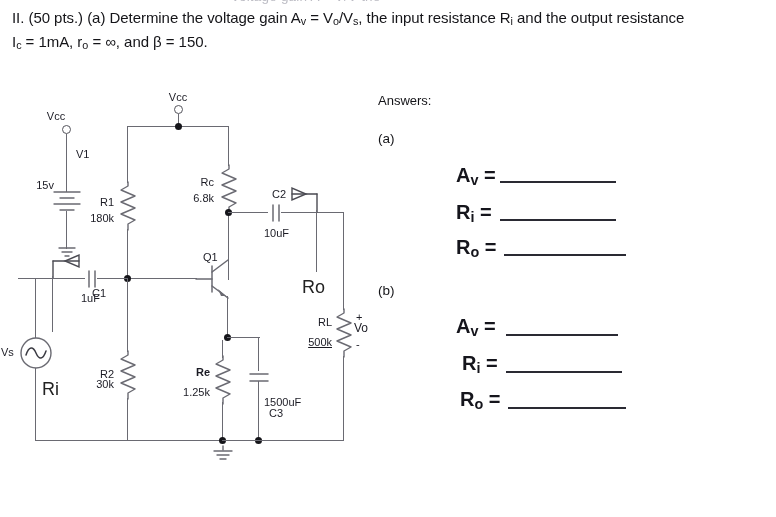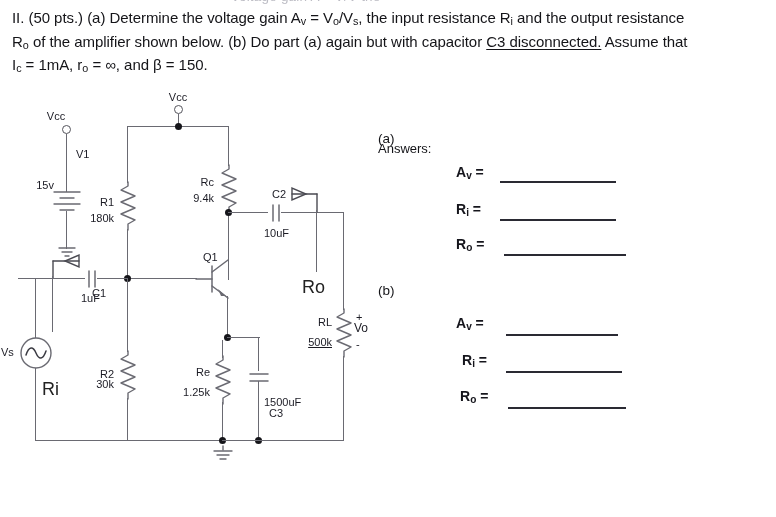--- a/index.html
+++ b/index.html
@@ -102,21 +102,21 @@
   }
   .ans-part {
     position: absolute;
     font-size: 13.5px;
     color: #141418;
   }
   .ans-row { position: absolute; }
   .ans-row .sym {
     position: absolute;
     left: 0; top: 0;
-    font-size: 14px;
+    font-size: 20px;
     font-weight: 600;
     color: #15151c;
     white-space: nowrap;
   }
   .ans-row .blank {
     position: absolute;
     height: 1.6px;
     background: #2a2a33;
   }
 </style>
@@ -125,23 +125,20 @@
 
 <div class="page">
 
   <div class="ghost-line">
     <span>voltage gain A = V/V  the</span>
   </div>
 
   <div class="statement">
     <span class="ln">
       <span>II. (50 pts.) (a) Determine the voltage gain A</span><sub>v</sub><span> = V</span><sub>o</sub><span>/V</span><sub>s</sub><span>, the input resistance R</span><sub>i</sub><span> and the output resistance</span>
-    </span>
-    <span class="ln">
-      <span>R</span><sub>o</sub><span> of the amplifier shown below.  (b) Do part (a) again but with capacitor </span><span class="u">C3 disconnected.</span><span> Assume that</span>
     </span>
     <span class="ln">
       <span>I</span><sub>c</sub><span> = 1mA, r</span><sub>o</sub><span> =  ∞, and β = 150.</span>
     </span>
   </div>
 
   <div>
 
     <div class="lbl c" style="left:36px; top:110px; width:40px;">Vcc</div>
     <div class="term" style="left:62px; top:125px;"></div>
@@ -179,21 +176,21 @@
     </svg>
     <div class="lbl r" style="left:78px; top:196px; width:36px;">R1</div>
     <div class="lbl r" style="left:70px; top:212px; width:44px;">180k</div>
     <div class="w wv" style="left:127px; top:229px; height:50px;"></div>
 
     <div class="w wv" style="left:228px; top:126px; height:40px;"></div>
     <svg class="svgbox" style="left:220px; top:165px;" width="18" height="48" viewBox="0 0 18 48">
       <polyline points="9,0 9,4 2,8 16,14 2,20 16,26 2,32 16,38 9,42 9,48" fill="none" stroke="#6a6a72" stroke-width="1.4" stroke-linejoin="round" stroke-linecap="round"></polyline>
     </svg>
     <div class="lbl r" style="left:176px; top:176px; width:38px;">Rc</div>
-    <div class="lbl r" style="left:170px; top:192px; width:44px;">9.4k</div>
+    <div class="lbl r" style="left:170px; top:192px; width:44px;">6.8k</div>
     <div class="w wv" style="left:228px; top:212px; height:68px;"></div>
     <div class="dot" style="left:225px; top:209px;"></div>
 
     <div class="lbl" style="left:203px; top:251px;">Q1</div>
     <svg class="svgbox" style="left:196px; top:258px;" width="44" height="60" viewBox="0 0 44 60">
       <g stroke="#6a6a72" stroke-width="1.5" fill="none" stroke-linecap="round">
 
         <line x1="16" y1="8" x2="16" y2="34"></line>
 
         <line x1="0" y1="21" x2="16" y2="21"></line>
@@ -249,21 +246,21 @@
     <div class="w wv" style="left:127px; top:398px; height:43px;"></div>
 
     <div class="dot" style="left:224px; top:334px;"></div>
     <div class="w wh" style="left:227px; top:337px; width:33px;"></div>
 
     <svg class="svgbox" style="left:214px; top:356px;" width="18" height="48" viewBox="0 0 18 48">
       <polyline points="9,0 9,4 2,8 16,14 2,20 16,26 2,32 16,38 9,42 9,48" fill="none" stroke="#6a6a72" stroke-width="1.4" stroke-linejoin="round" stroke-linecap="round"></polyline>
     </svg>
     <div class="w wv" style="left:222px; top:340px; height:18px;"></div>
     <div class="w wv" style="left:222px; top:402px; height:39px;"></div>
-    <div class="lbl r" style="left:174px; top:366px; width:36px;">Re</div>
+    <div class="lbl r" style="left:174px; top:366px; width:36px;font-weight:bold;">Re</div>
     <div class="lbl r" style="left:162px; top:386px; width:48px;">1.25k</div>
 
     <div class="w wv" style="left:258px; top:337px; height:34px;"></div>
     <svg class="svgbox" style="left:248px; top:369px;" width="22" height="18" viewBox="0 0 22 18">
       <g stroke="#6a6a72" stroke-width="1.5" stroke-linecap="round">
         <line x1="2" y1="5" x2="20" y2="5"></line>
         <line x1="2" y1="12" x2="20" y2="12"></line>
       </g>
     </svg>
     <div class="w wv" style="left:258px; top:381px; height:60px;"></div>
@@ -313,21 +310,21 @@
     <div class="lbl r" style="left:288px; top:336px; width:44px;text-decoration:underline;">500k</div>
 
     <div class="lbl" style="left:356px; top:311px;">+</div>
     <div class="lbl mid" style="left:354px; top:322px;">Vo</div>
     <div class="lbl" style="left:356px; top:338px;">-</div>
 
   </div>
 
   <div>
 
-    <div class="ans-head" style="left:378px; top:93px;margin-top:48px;">Answers:</div>
+    <div class="ans-head" style="left:378px; top:93px;">Answers:</div>
 
     <div class="ans-part" style="left:378px; top:131px;">(a)</div>
 
     <div class="ans-row" style="left:456px; top:164px; width:170px; height:22px;">
       <span class="sym"><span>A</span><sub>v</sub><span> =</span></span>
       <span class="blank" style="left:44px; top:17px; width:116px;"></span>
     </div>
 
     <div class="ans-row" style="left:456px; top:201px; width:170px; height:22px;">
       <span class="sym"><span>R</span><sub>i</sub><span> =</span></span>

